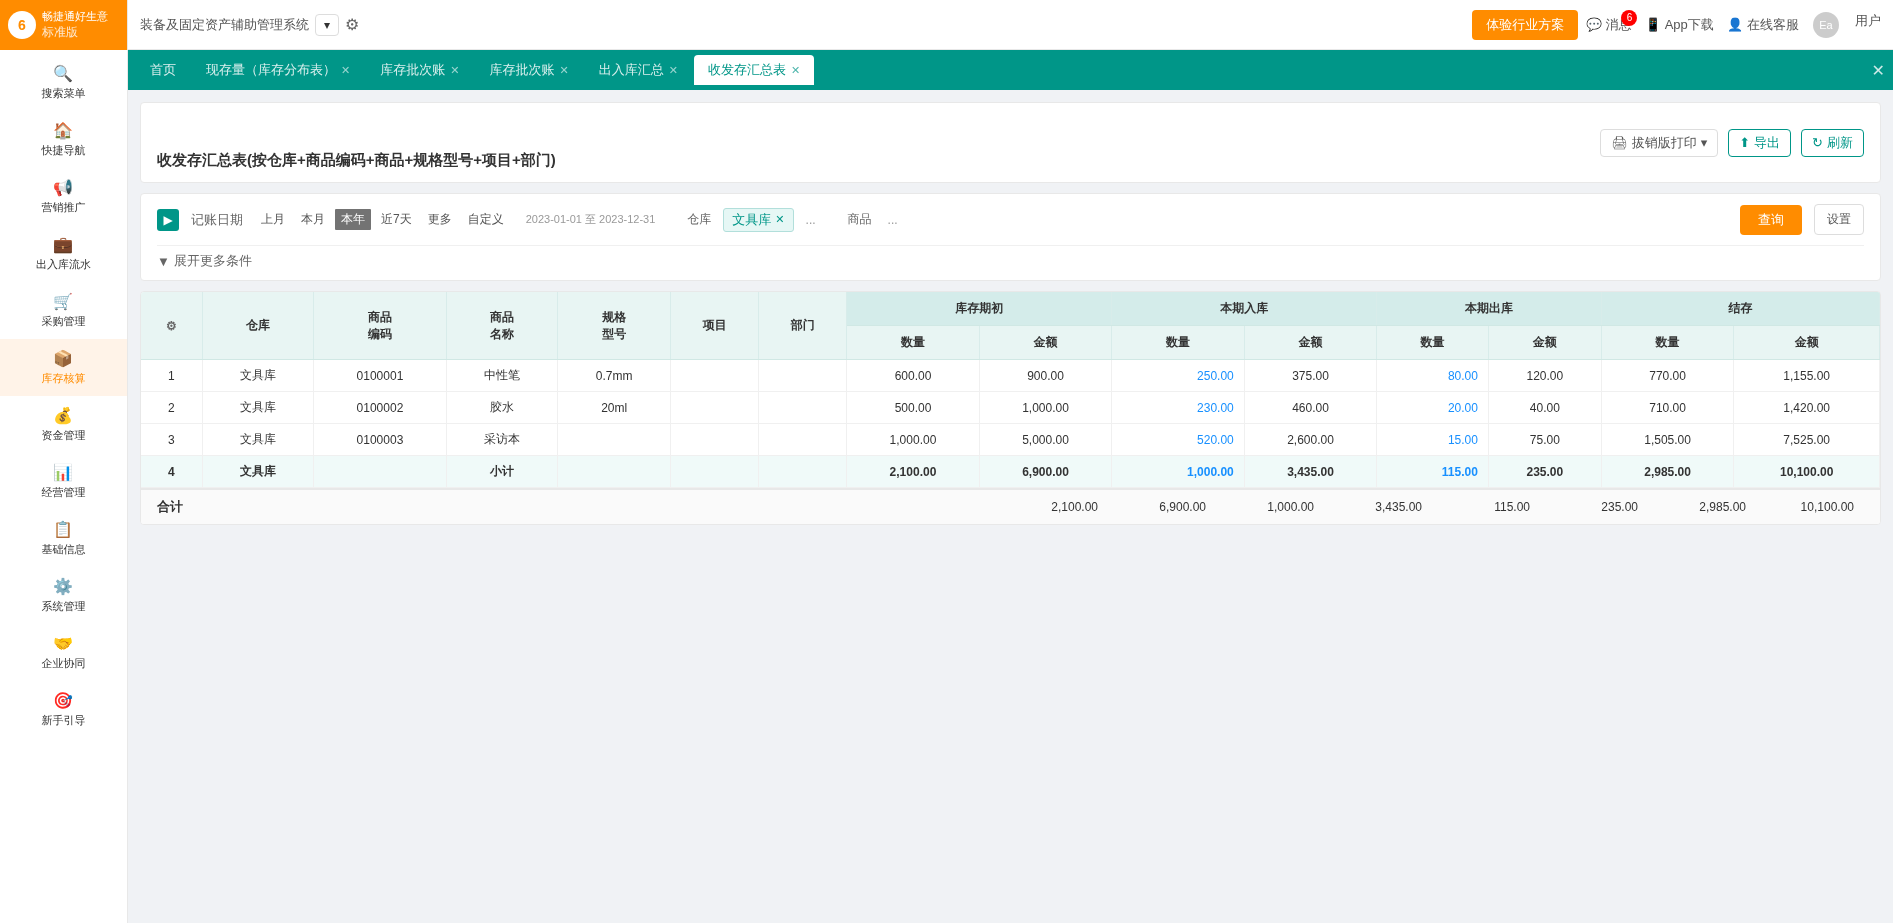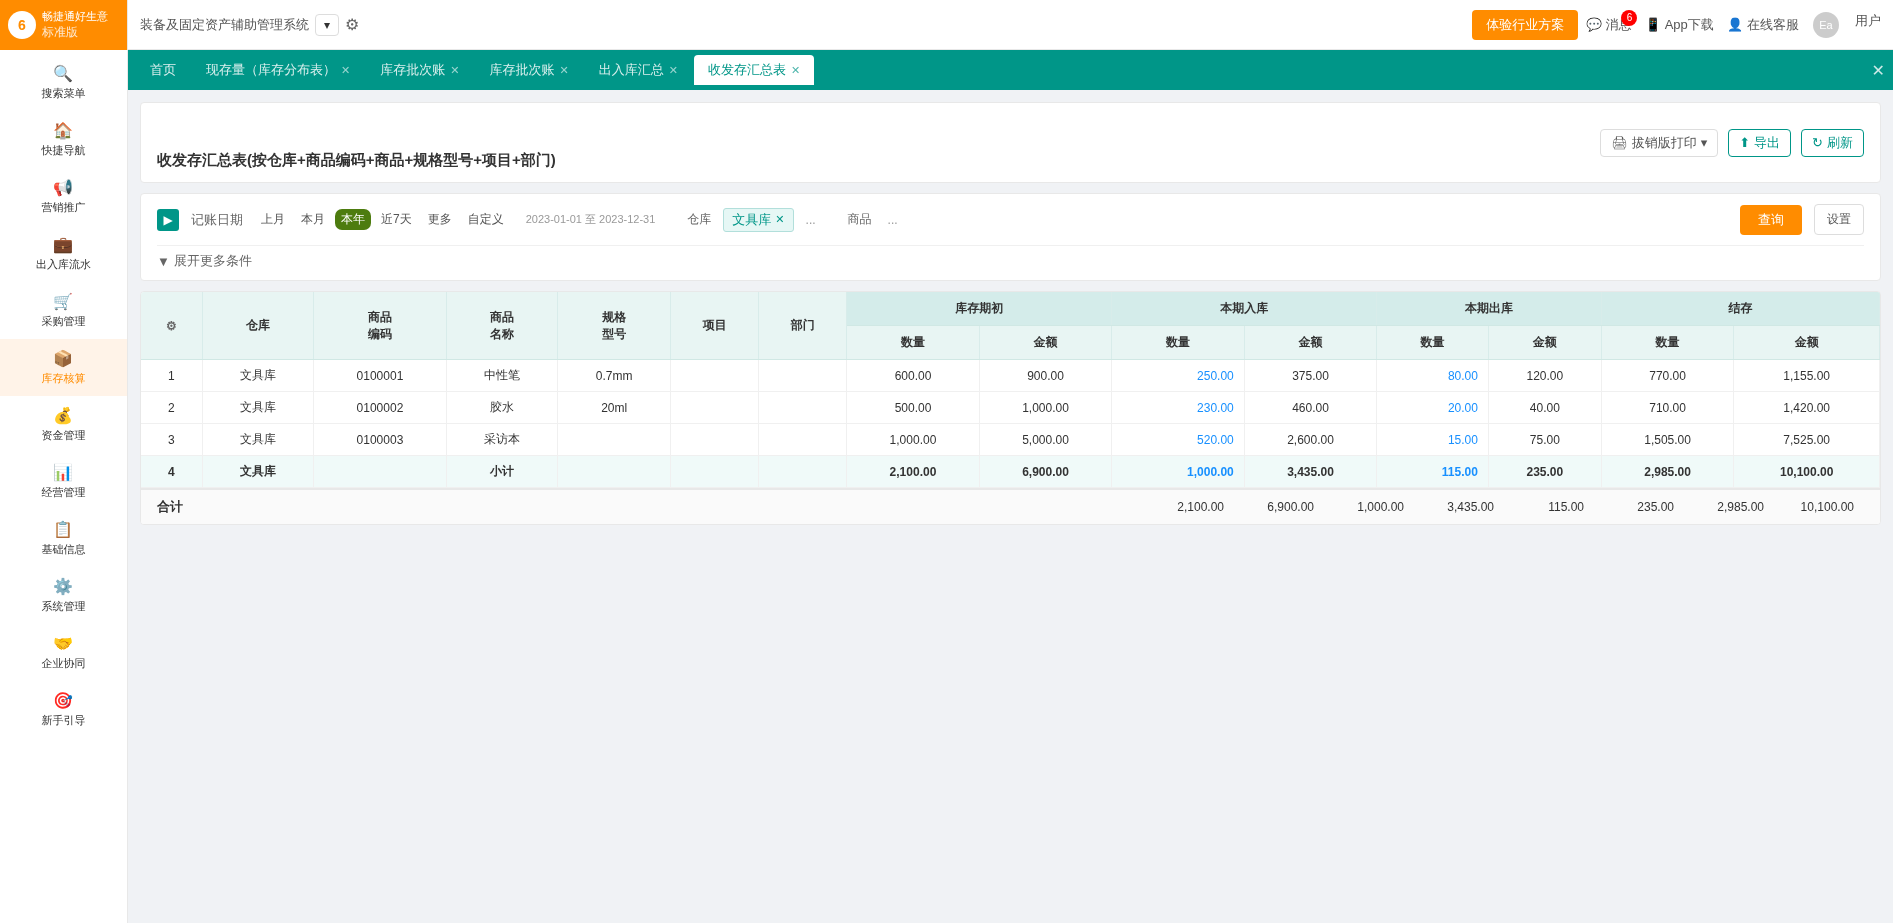--- a/index.html
+++ b/index.html
@@ -50,21 +50,21 @@
     .page-header-btn { display: flex; align-items: center; gap: 4px; color: #009688; cursor: pointer; font-size: 12px; border: 1px solid #009688; border-radius: 4px; padding: 4px 10px; }
     .page-header-btn-plain { color: #555; border-color: #ddd; }
 
     
     .filter-bar { background: #fff; border-radius: 4px; border: 1px solid #e8e8e8; padding: 10px 16px; display: flex; flex-direction: column; gap: 8px; }
     .filter-row { display: flex; align-items: center; gap: 12px; flex-wrap: wrap; }
     .filter-arrow { background: #009688; color: #fff; width: 22px; height: 22px; border-radius: 3px; display: flex; align-items: center; justify-content: center; cursor: pointer; font-size: 12px; flex-shrink: 0; }
     .filter-label { color: #666; font-size: 13px; white-space: nowrap; }
     .filter-date-btns { display: flex; align-items: flex-start; gap: 4px; }
     .filter-date-btn { color: #555; cursor: pointer; padding: 2px 6px; border-radius: 3px; font-size: 12px; }
-    .filter-date-btn.active { background: #4d7c0f; color: #fff; border-radius: 7px; }
+    .filter-date-btn.active { background: #737373; color: #fff; border-radius: 1px; }
     .filter-date-range { font-size: 11px; color: #999; margin-left: 4px; }
     .filter-warehouse-label { color: #666; font-size: 12px; margin-left: 20px; }
     .filter-tag { display: flex; align-items: center; gap: 4px; background: #e6f7f5; color: #009688; border: 1px solid #b2dfdb; border-radius: 3px; padding: 2px 8px; font-size: 12px; }
     .filter-tag-close { cursor: pointer; font-size: 11px; }
     .filter-more { color: #999; cursor: pointer; font-size: 12px; }
     .filter-goods-label { color: #666; font-size: 12px; margin-left: 20px; }
     .filter-more-goods { color: #999; cursor: pointer; font-size: 12px; margin-left: 4px; }
     .query-btn { background: #ff8c00; color: #fff; border: none; border-radius: 4px; padding: 6px 18px; cursor: pointer; font-size: 13px; margin-left: auto; }
     .settings-btn { border: 1px solid #ddd; background: #fff; color: #555; border-radius: 4px; padding: 6px 12px; cursor: pointer; font-size: 12px; }
     .expand-btn { display: flex; align-items: center; gap: 4px; color: #666; cursor: pointer; font-size: 12px; border-top: 1px solid #f0f0f0; padding-top: 6px; margin-top: 2px; }
@@ -74,21 +74,21 @@
     table { width: 100%; border-collapse: collapse; }
     thead tr { background: #e8f5f3; }
     th { padding: 8px 10px; text-align: center; color: #333; font-weight: 600; font-size: 12px; border-bottom: 1px solid #d0e8e4; border-right: 1px solid #d8ecea; white-space: nowrap; }
     td { padding: 7px 10px; text-align: center; color: #333; font-size: 12px; border-bottom: 1px solid #f0f0f0; border-right: 1px solid #f0f0f0; white-space: nowrap; }
     .td-link { color: #1890ff; cursor: pointer; text-align: right; }
     .row-subtotal td { font-weight: bold; background: #f0faf9; }
     .th-gear { color: #666; cursor: pointer; }
     .th-group { background: #d4ecea; }
 
     
-    .table-footer { background: #fafafa; border-top: 2px solid #e8e8e8; display: flex; align-items: center; padding: 8px 16px; gap: 10px; }
+    .table-footer { background: #fafafa; border-top: 2px solid #e8e8e8; display: flex; align-items: center; padding: 8px 16px; gap: 28px; }
   </style>
 </head>
 <body>
 
 <div class="sidebar">
   <div class="sidebar-logo">
     <div class="sidebar-logo-icon">6</div>
     <div>
       <div class="sidebar-logo-text">畅捷通好生意</div>
       <div class="sidebar-logo-badge">标准版</div>

